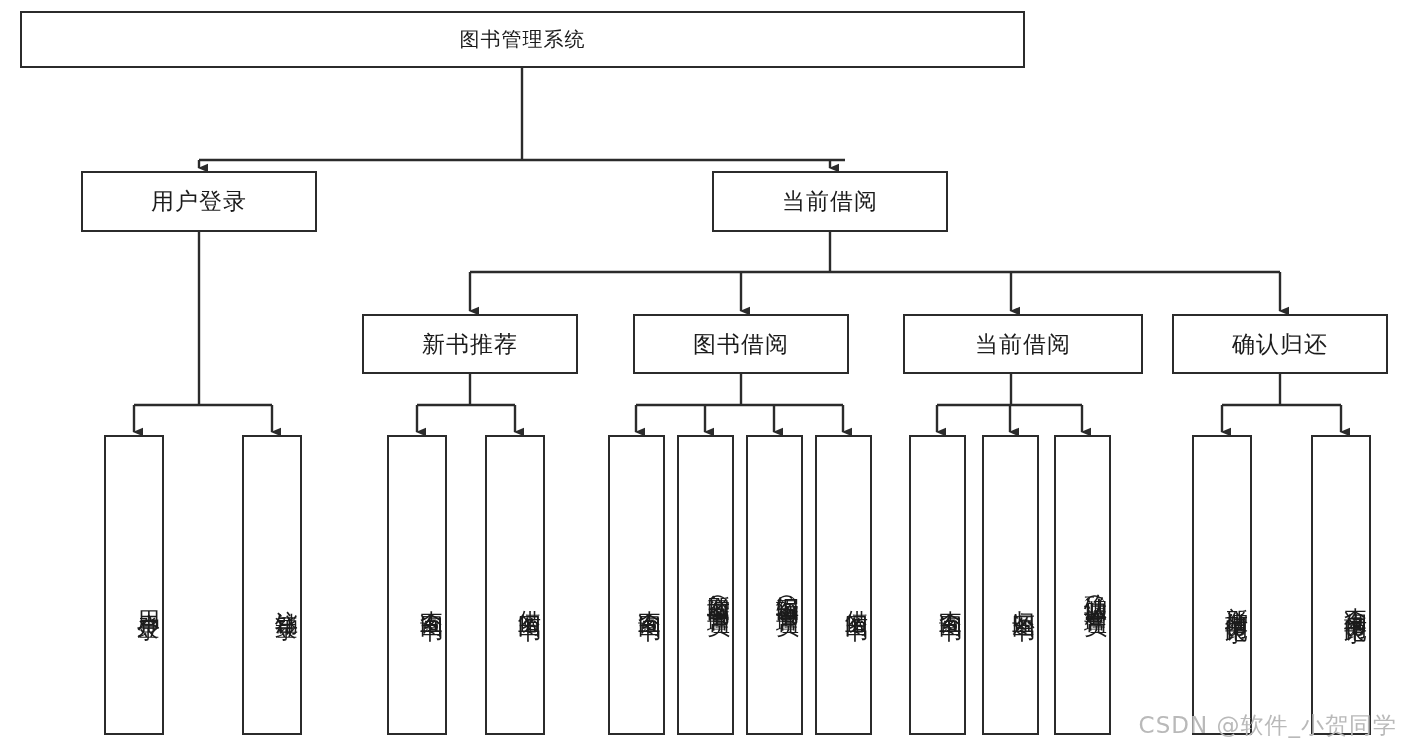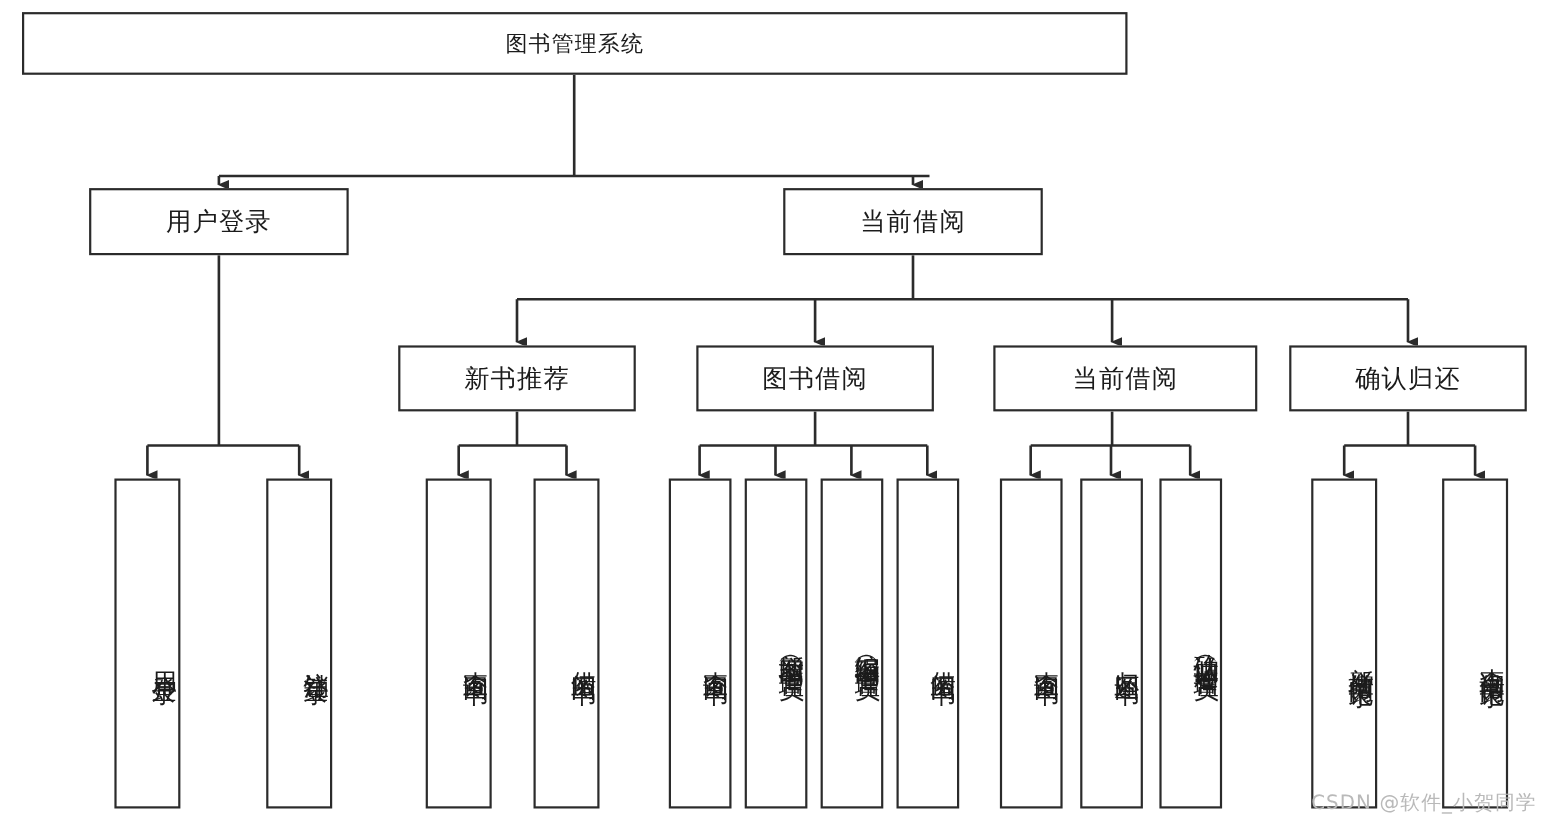--- a/index.html
+++ b/index.html
@@ -40,21 +40,21 @@
     writing-mode:vertical-rl;
     text-orientation:upright;
     display:block;
     white-space:nowrap;
   }
 
   .watermark{
     position:absolute;
     right:8px;
     bottom:6px;
-    font-size:18px;
+    font-size:23px;
     color:#b9b9b9;
     letter-spacing:1px;
     white-space:nowrap;
     z-index:5;
   }
 </style>
 </head>
 <body>
 
 <div id="stage">

